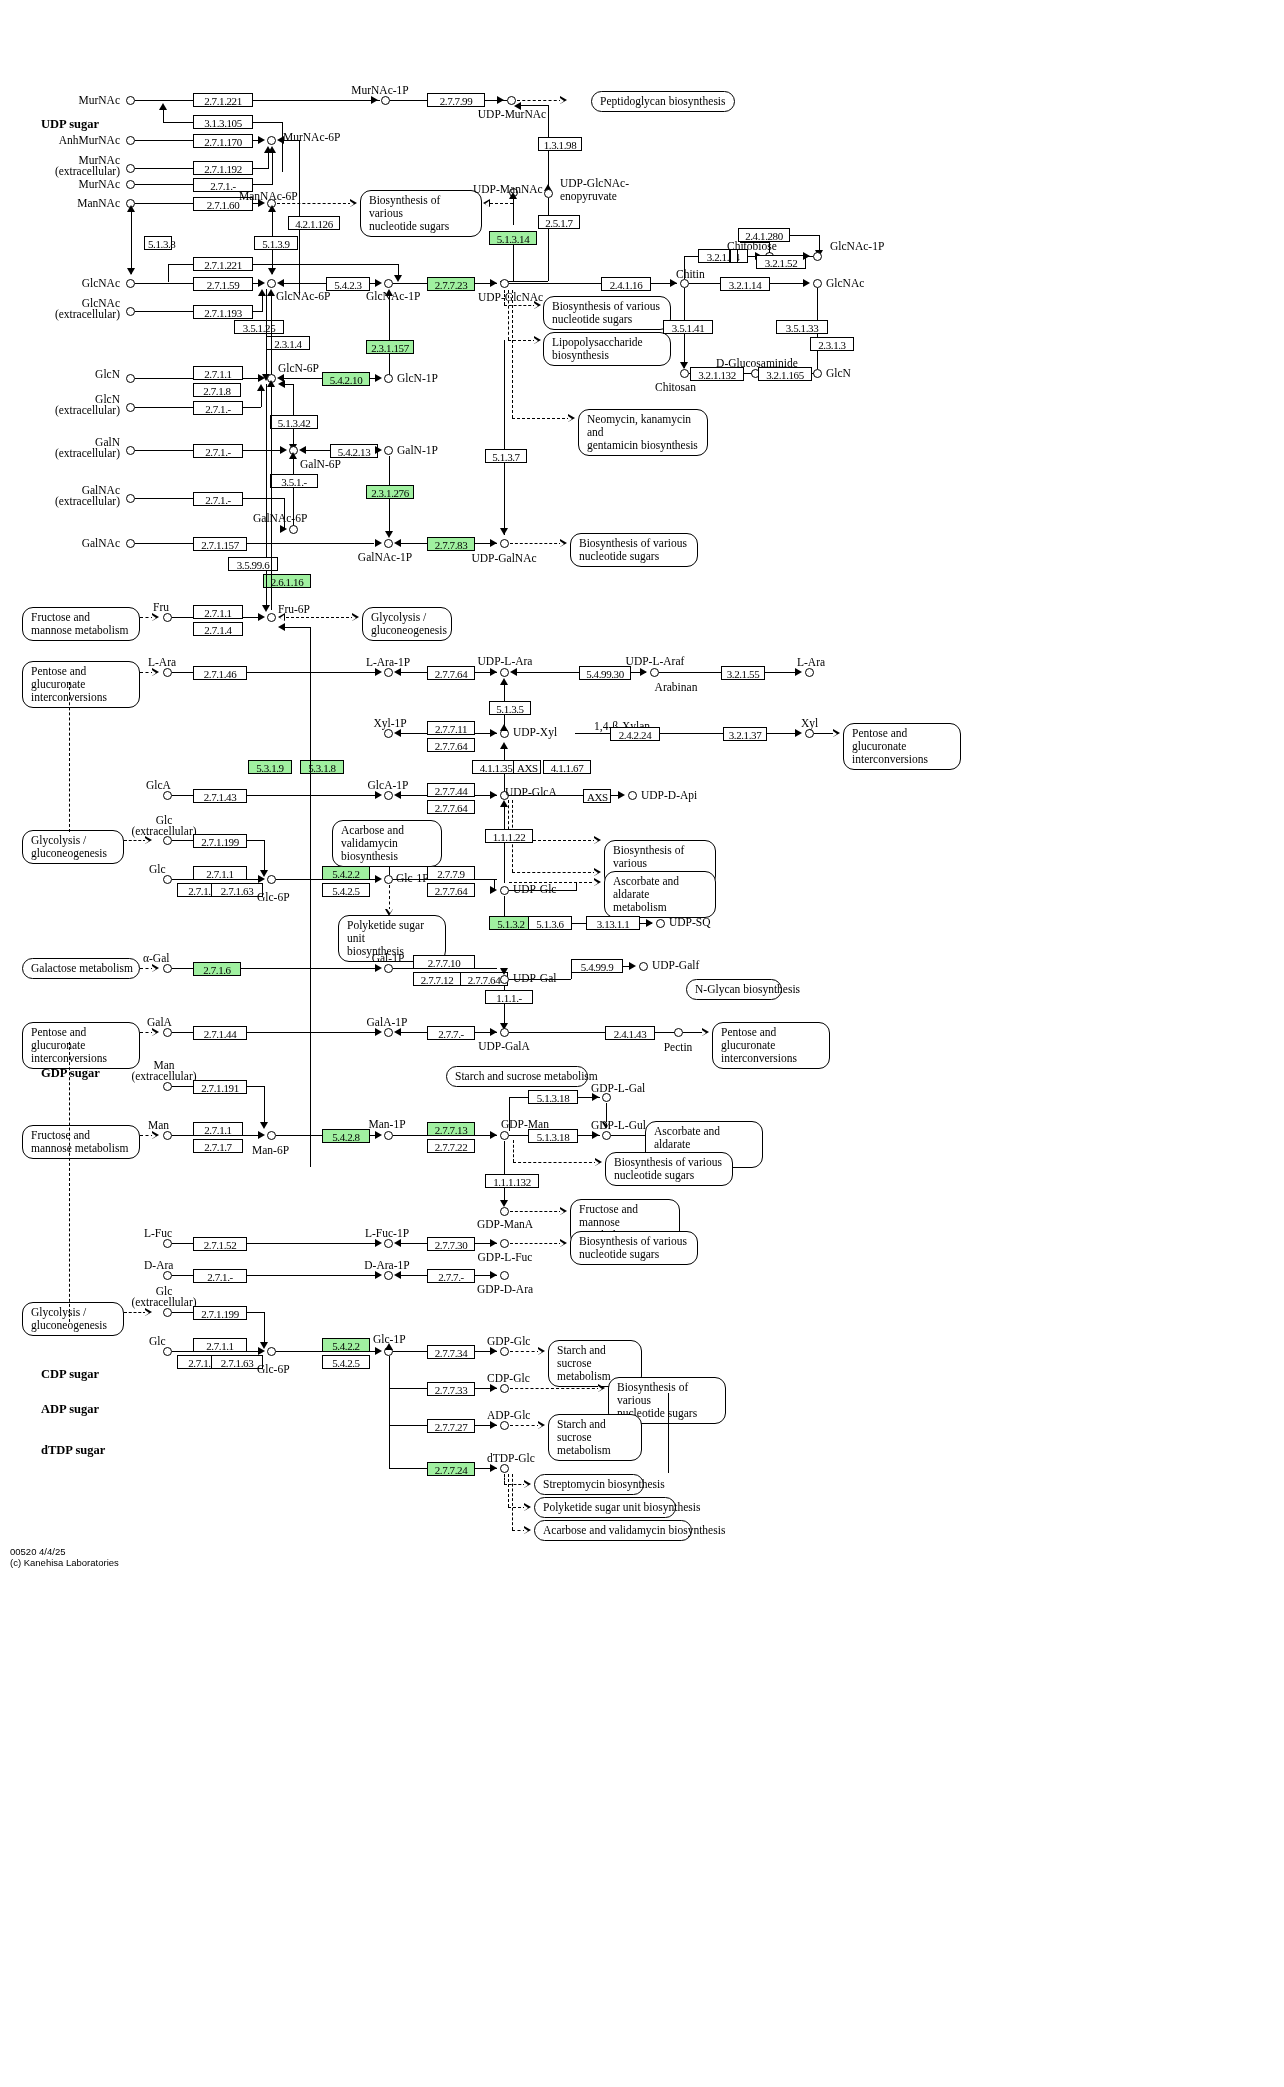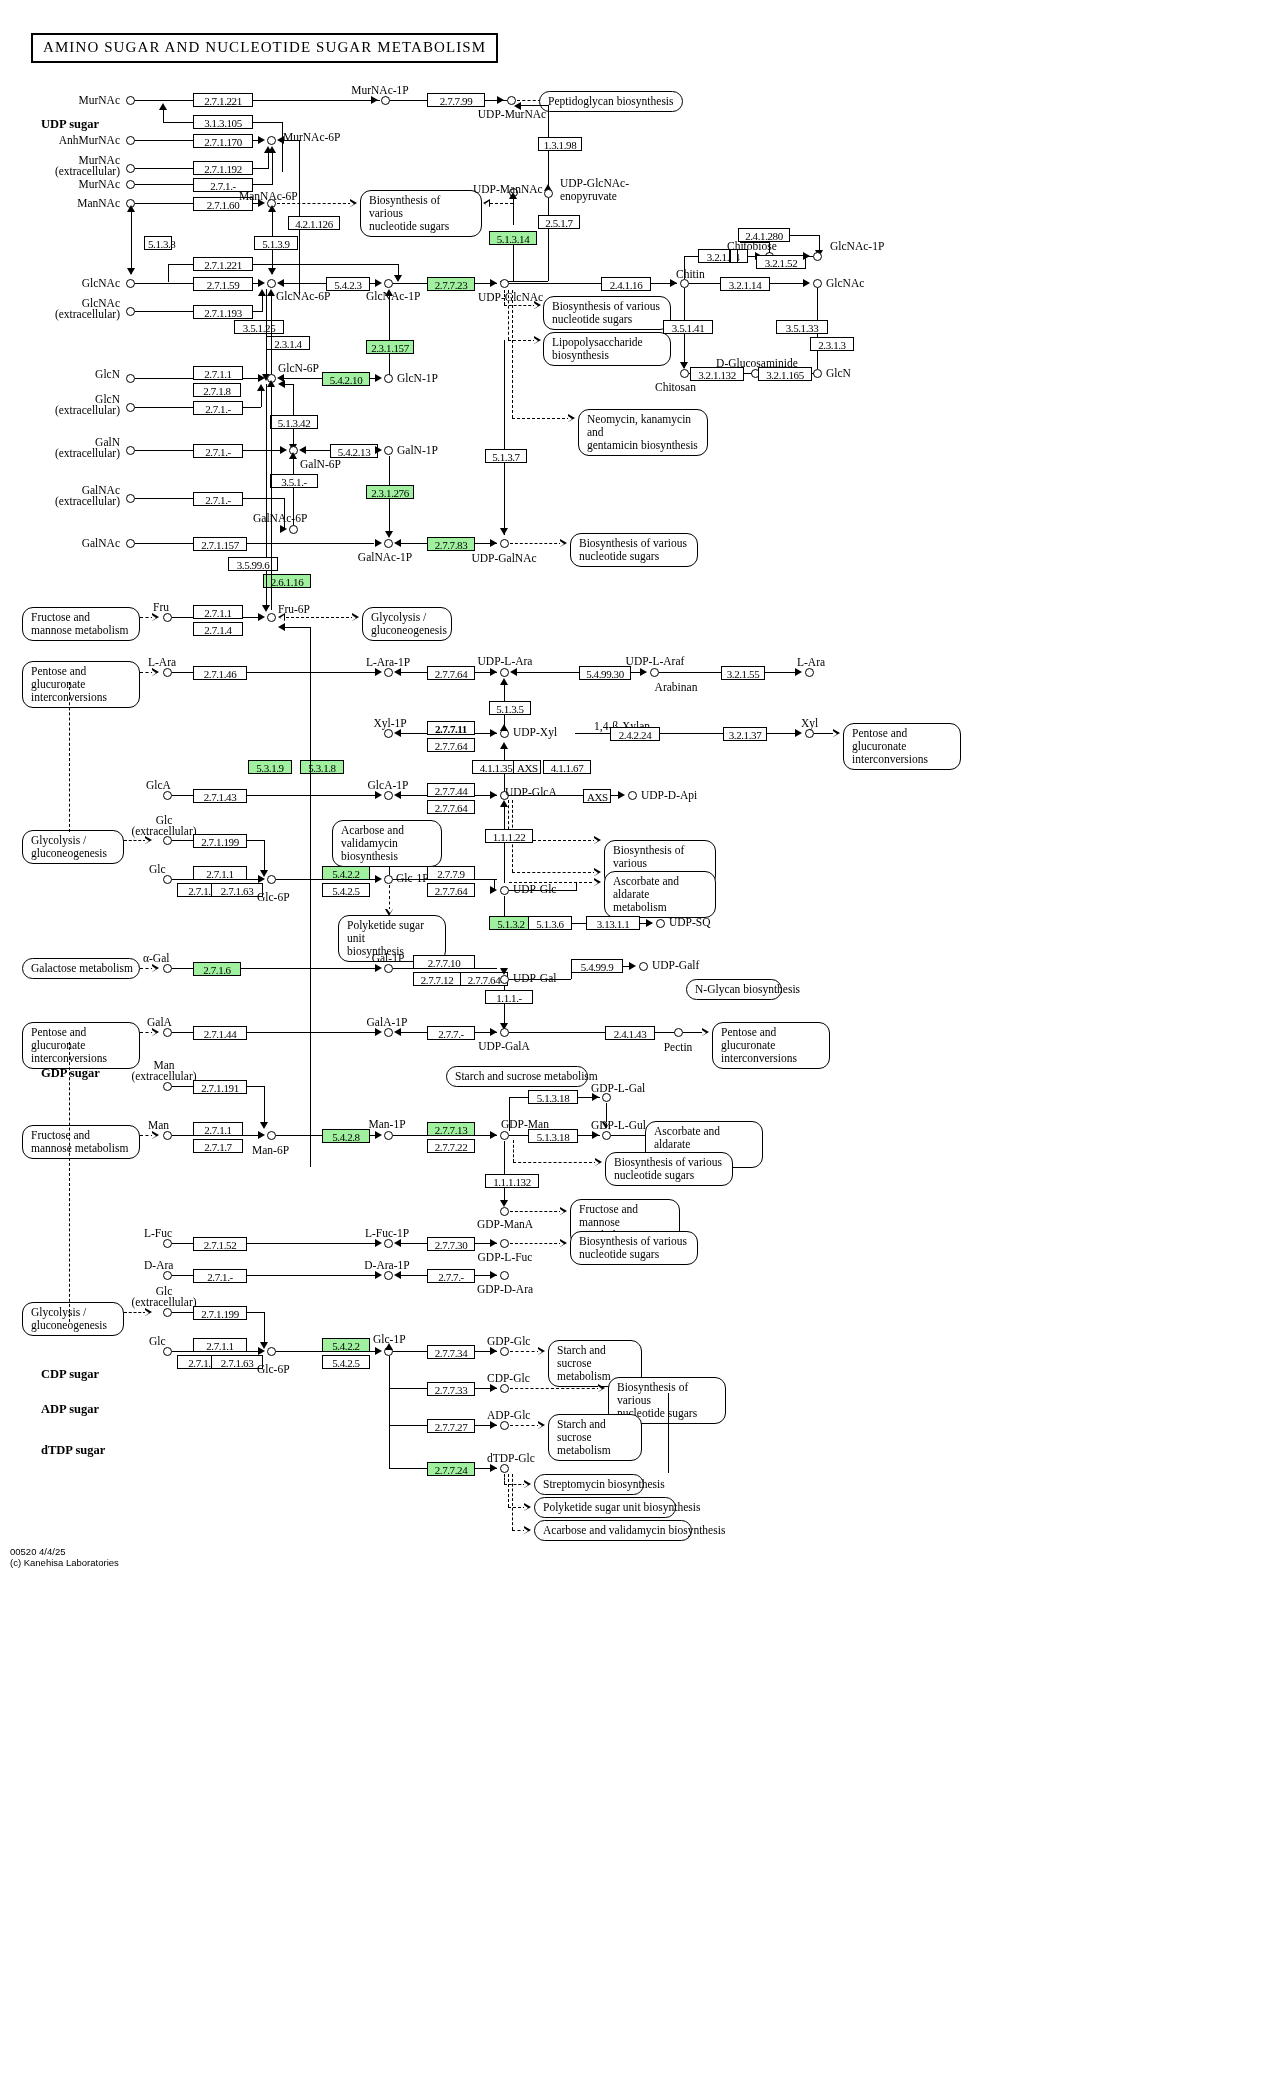--- a/index.html
+++ b/index.html
@@ -65,21 +65,20 @@
 
   
   .foot{position:absolute;font-size:9.5px;line-height:11px;
     font-family:"Liberation Sans",sans-serif;white-space:pre;}
 </style>
 </head>
 <body>
 
 <div id="map">
 
-  <div class="title-box" style="left:31px;top:33px;">AMINO  SUGAR  AND  NUCLEOTIDE  SUGAR  METABOLISM</div>
 
   <div class="sect" style="left:41px;top:117px;">UDP sugar</div>
   <div class="sect" style="left:41px;top:1066px;">GDP sugar</div>
   <div class="sect" style="left:41px;top:1367px;">CDP sugar</div>
   <div class="sect" style="left:41px;top:1402px;">ADP sugar</div>
   <div class="sect" style="left:41px;top:1443px;">dTDP sugar</div>
 
   <div class="lbl r" style="left:60px;top:94px;width:60px;">MurNAc</div>
   <div class="node" style="left:126px;top:96px;"></div>
   <div class="ln hl-" style="left:135px;top:100px;width:58px;"></div>
@@ -89,21 +88,21 @@
   <div class="ar ar-r" style="left:371px;top:96px;"></div>
   <div class="node" style="left:381px;top:96px;"></div>
   <div class="ln hl-" style="left:390px;top:100px;width:37px;"></div>
   <div class="enz" style="left:427px;top:93px;width:58px;">2.7.7.99</div>
   <div class="ln hl-" style="left:485px;top:100px;width:22px;"></div>
   <div class="ar ar-r" style="left:497px;top:96px;"></div>
   <div class="node" style="left:507px;top:96px;"></div>
   <div class="lbl c" style="left:477px;top:108px;width:70px;">UDP-MurNAc</div>
   <div class="dash-h" style="left:517px;top:100px;width:45px;"></div>
   <div class="arh-r" style="left:560px;top:96px;"></div>
-  <div class="maplink" style="left:539px;top:91px;text-align:center;">Peptidoglycan biosynthesis</div>
+  <div class="maplink" style="left:591px;top:91px;text-align:center;">Peptidoglycan biosynthesis</div>
   <div class="ar ar-l" style="left:514px;top:102px;"></div>
   <div class="ln hl-" style="left:521px;top:105px;width:28px;"></div>
   <div class="ln vl-" style="left:548px;top:105px;height:35px;"></div>
   <div class="enz" style="left:538px;top:137px;width:44px;">1.3.1.98</div>
   <div class="ln vl-" style="left:548px;top:151px;height:40px;"></div>
   <div class="ar ar-u" style="left:544px;top:184px;"></div>
   <div class="node" style="left:544px;top:189px;"></div>
   <div class="lbl" style="left:560px;top:177px;white-space:pre;"><span>UDP-GlcNAc-
 enopyruvate</span></div>
   <div class="ln vl-" style="left:548px;top:198px;height:18px;"></div>
@@ -468,21 +467,21 @@
 
   <div class="enz" style="left:489px;top:701px;width:42px;">5.1.3.5</div>
   <div class="ln vl-" style="left:504px;top:682px;height:19px;"></div>
   <div class="ar ar-u" style="left:500px;top:678px;"></div>
   <div class="ln vl-" style="left:504px;top:715px;height:22px;"></div>
 
   <div class="lbl c" style="left:360px;top:717px;width:60px;">Xyl-1P</div>
   <div class="node" style="left:384px;top:729px;"></div>
   <div class="ar ar-l" style="left:394px;top:729px;"></div>
   <div class="ln hl-" style="left:401px;top:733px;width:26px;"></div>
-  <div class="enz" style="left:427px;top:721px;width:48px;font-weight:bold;">2.7.7.11</div>
+  <div class="enz" style="left:427px;top:721px;width:48px;">2.7.7.11</div>
   <div class="enz" style="left:427px;top:738px;width:48px;">2.7.7.64</div>
   <div class="ln hl-" style="left:475px;top:733px;width:22px;"></div>
   <div class="ar ar-r" style="left:490px;top:729px;"></div>
   <div class="node" style="left:500px;top:729px;"></div>
   <div class="lbl" style="left:513px;top:726px;">UDP-Xyl</div>
   <div class="ar ar-u" style="left:500px;top:724px;"></div>
   <div class="ln hl-" style="left:575px;top:733px;width:35px;"></div>
   <div class="lbl c" style="left:584px;top:720px;width:76px;">1,4-β-Xylan</div>
   <div class="enz" style="left:610px;top:727px;width:50px;">2.4.2.24</div>
   <div class="ln hl-" style="left:660px;top:733px;width:63px;"></div>

